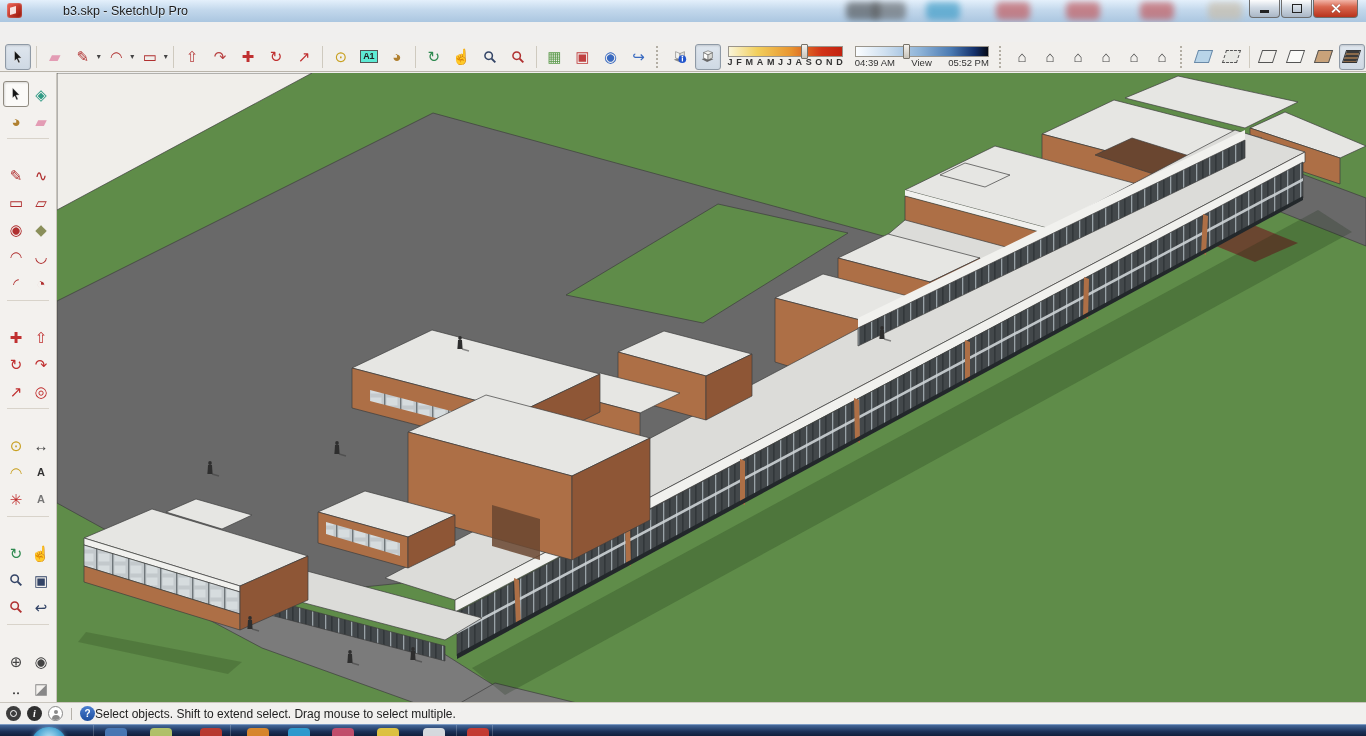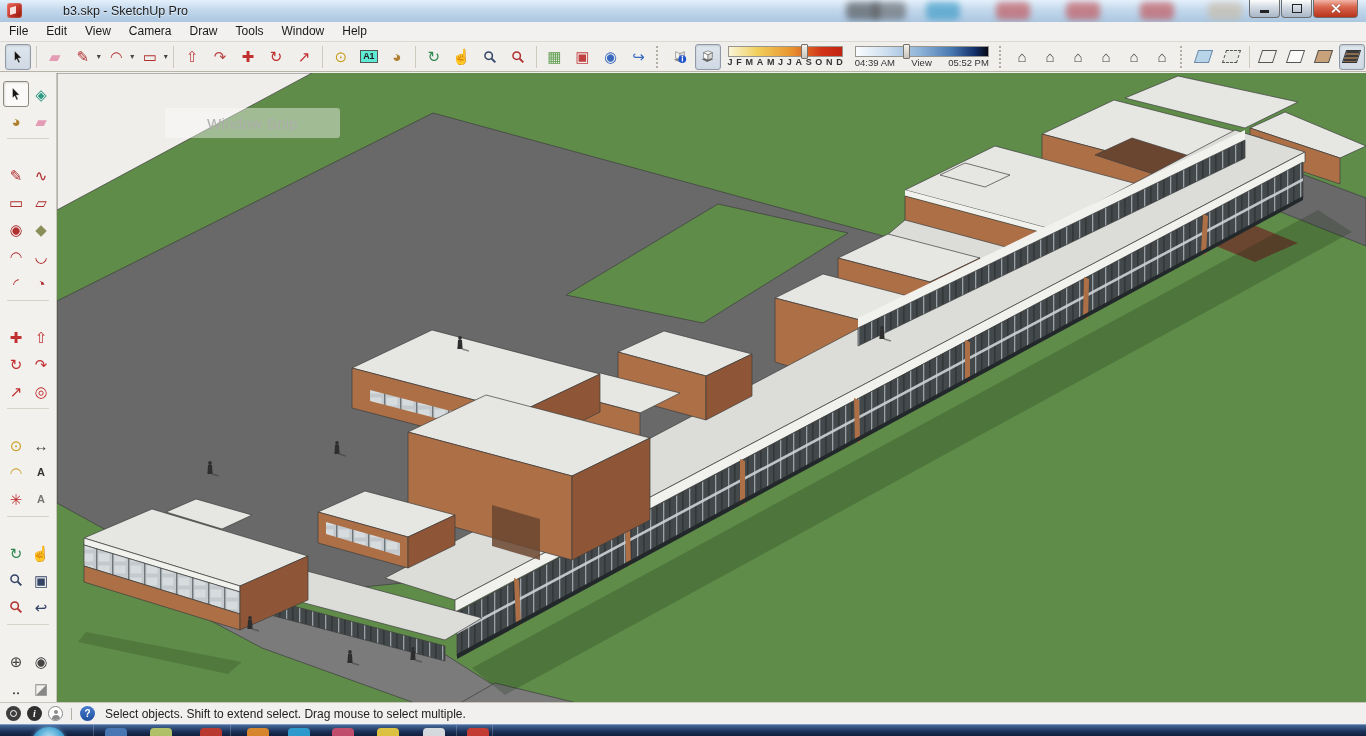--- a/index.html
+++ b/index.html
@@ -67,21 +67,21 @@
   .statusbar{position:absolute;left:0;top:702px;width:1366px;height:22px;background:#f1f0ee;border-top:1px solid #c9c5bd;
     display:flex;align-items:center;box-sizing:border-box;font-size:12px;color:#222;}
   .scirc{width:15px;height:15px;border-radius:50%;margin-left:6px;display:flex;align-items:center;justify-content:center;position:relative;}
   .scirc.geo{background:#3d3d3d;} .scirc.geo:after{content:"";width:5px;height:5px;border-radius:50%;border:1.5px solid #fff;}
   .scirc.info{background:#2f2f2f;color:#fff;font-size:10px;font-style:italic;font-family:"Liberation Serif",serif;font-weight:bold;}
   .scirc.person{border:1.5px solid #888;background:#fff;box-sizing:border-box;overflow:hidden;}
   .scirc.person:before{content:"";position:absolute;top:2.5px;left:4.5px;width:4px;height:4px;border-radius:50%;background:#8a8a8a;}
   .scirc.person:after{content:"";position:absolute;top:7.5px;left:2.5px;width:8px;height:6px;border-radius:4px 4px 0 0;background:#8a8a8a;}
   .scirc.help{background:linear-gradient(#4a7ed0,#1d4e9e);color:#fff;font-size:10px;font-weight:bold;margin-left:8px;}
   .sdiv{width:1px;height:12px;background:#b5b1a9;margin-left:8px;}
-  .smsg{margin-left:10px;}
+  .smsg{}
   .meas{margin-left:auto;display:flex;align-items:center;}
   .measlbl{font-size:12px;color:#222;margin-right:8px;}
   .measbox{width:198px;height:16px;border:1px solid #b9b5ad;background:#fff;margin-right:4px;font-size:11px;padding:0 3px;}
   
   .taskbar{position:absolute;left:0;top:724px;width:1366px;height:12px;
     background:linear-gradient(#45689a,#1b3057 55%,#0d1b36);border-top:1px solid #7e9cc4;overflow:hidden;}
   .orb{position:absolute;left:32px;top:2px;width:34px;height:30px;border-radius:50%;
     background:radial-gradient(circle at 50% 40%,#bfe6f6,#3f9fd0 55%,#1a5a8a);box-shadow:0 0 4px #9cf8;}
   .tbicon{position:absolute;top:3px;width:22px;height:18px;border-radius:4px;opacity:.95;}
   .tbsep{position:absolute;top:0;width:1px;height:12px;background:#ffffff33;}
@@ -135,30 +135,20 @@
         </div>
       <div class="wbtn">
           <span class="restbox"></span>
         </div>
       <div class="wbtn close">
           <span class="xmark"></span>
         </div>
     </div>
   </div>
 
-  <div class="menubar" id="menubar">
-      <span class="mitem">File</span>
-      <span class="mitem">Edit</span>
-      <span class="mitem">View</span>
-      <span class="mitem">Camera</span>
-      <span class="mitem">Draw</span>
-      <span class="mitem">Tools</span>
-      <span class="mitem">Window</span>
-      <span class="mitem">Help</span>
-    </div>
 
   <div class="toolbar" id="toolbar">
       <div class="tbtn pressed" title="select-tool">
         <svg class="ig" style="color:#333" viewBox="0 0 18 16">
           <use href="#sym-cursor"></use>
         </svg>
       </div>
       <span class="tsep"></span>
       <div class="tbtn" title="eraser-tool">
         <span class="tglyph" style="color: rgb(227, 156, 180);">▰</span>
@@ -554,21 +544,20 @@
     <path d="M880,330 h4 l.6,9 h-5.2 Z" fill="#2e2e2e"></path>
     <line x1="884" y1="339" x2="891" y2="341" stroke="#3c3c3c" stroke-width="1.4" opacity=".55"></line>
           </g>
           <g>
             <ellipse cx="413" cy="649" rx="1.8" ry="2" fill="#2e2e2e"></ellipse>
     <path d="M411,651 h4 l.6,9 h-5.2 Z" fill="#2e2e2e"></path>
     <line x1="415" y1="660" x2="422" y2="662" stroke="#3c3c3c" stroke-width="1.4" opacity=".55"></line>
           </g>
         </g>
     </svg>
-    <div class="ghost">Window Snip</div>
   </div>
 
   <div class="statusbar">
     <span class="scirc geo"></span>
     <span class="scirc info">i</span>
     <span class="scirc person"></span>
     <span class="sdiv"></span>
     <span class="scirc help">?</span>
     <span class="smsg">Select objects. Shift to extend select. Drag mouse to select multiple.</span>
   </div>

